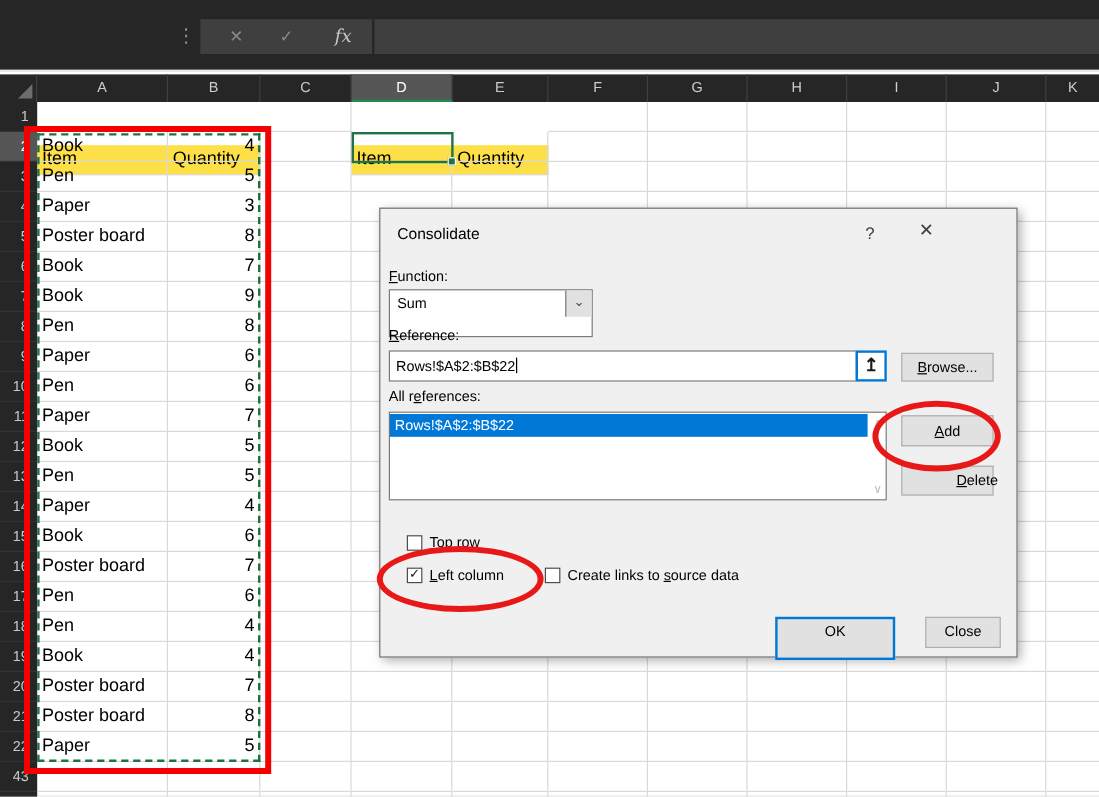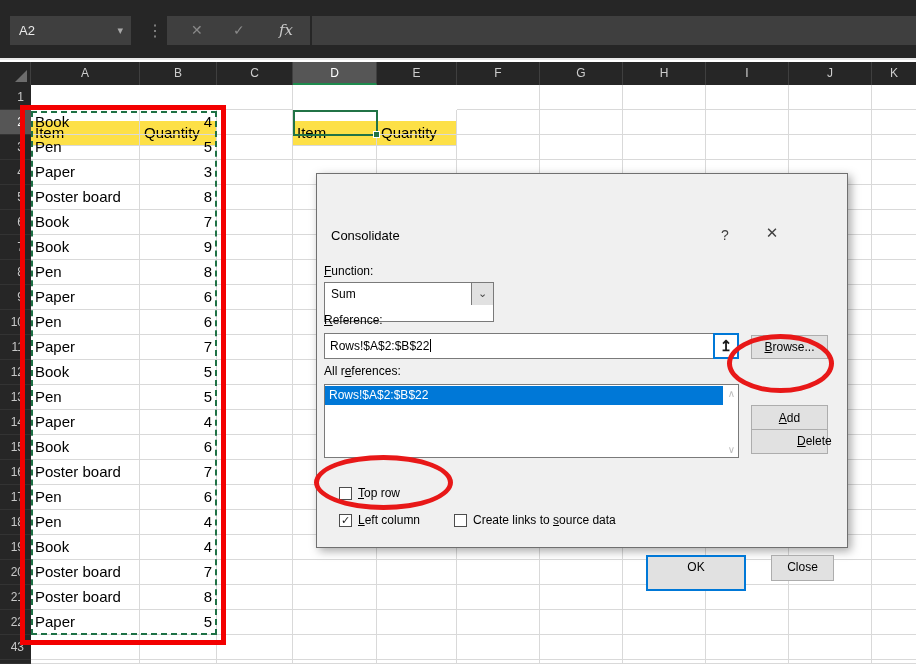--- a/index.html
+++ b/index.html
@@ -46,64 +46,60 @@
   .yellow.mid { border-right-color:#ececec00; border-right-color:#eded00; }
 
   
   .active-cell { position:absolute; left:293px; top:110px; width:85px; height:26px; border:2px solid #217346; z-index:5; }
   .active-cell .handle { position:absolute; right:-4px; bottom:-4px; width:7px; height:7px; background:#217346; border:1px solid #fff; }
   .ants { position:absolute; left:31px; top:111px; width:186px; height:524px; border:2px dashed #1e7145; z-index:6; }
   .red-rect { position:absolute; left:20px; top:105px; width:206px; height:540px; border:5px solid #f30000; z-index:7; }
 
   
   .dialog { position:absolute; left:316px; top:173px; width:532px; height:375px; background:#f0f0f0; border:1px solid #707070; box-shadow:3px 3px 9px rgba(0,0,0,0.35); z-index:10; font-size:12px; color:#000; }
-  .dialog .abs { position:absolute;margin-top:41px; }
+  .dialog .abs { position:absolute; }
   .dlg-title { left:14px; top:13px; font-size:13px; }
   .dlg-help { left:398px; top:12px; width:20px; text-align:center; font-size:14px; color:#404040; }
   .dlg-x { left:443px; top:9px; width:24px; text-align:center; font-size:15px; color:#404040; }
   .u { text-decoration:underline; }
   .lbl-function { left:7px; top:49px; }
   .combo { left:7px; top:67px; width:170px; height:40px; background:#fff; border:1px solid #7a7a7a; line-height:22px; padding-left:6px; }
   .combo .chev { position:absolute; right:0; top:0; width:22px; height:22px; background:#e1e1e1; border-left:1px solid #7a7a7a; text-align:center; line-height:20px; color:#444; font-size:11px; }
   .lbl-reference { left:7px; top:98px; }
   .ref-input { left:7px; top:118px; width:390px; height:26px; background:#fff; border:1px solid #7a7a7a; line-height:24px; padding-left:5px; }
   .caret { display:inline-block; width:1px; height:13px; background:#000; vertical-align:-2px; margin-left:1px; }
   .collapse-btn { left:396px; top:118px; width:26px; height:26px; background:#fff; border:2px solid #0078d7; text-align:center; line-height:21px; font-size:15px; font-weight:bold; color:#1a1a1a; }
   .btn { background:#e1e1e1; border:1px solid #adadad; text-align:center; }
   .btn-browse { left:434px; top:120px; width:77px; height:24px; line-height:22px; }
   .lbl-allref { left:7px; top:149px; }
   .listbox { left:7px; top:169px; width:415px; height:74px; background:#fff; border:1px solid #7a7a7a; }
   .list-item-sel { position:absolute; left:0; top:1px; width:398px; height:19px; background:#0078d7; color:#fff; line-height:19px; padding-left:4px; }
   .sb-up { position:absolute; right:3px; top:3px; color:#bdbdbd; font-size:10px; }
   .sb-down { position:absolute; right:3px; bottom:2px; color:#bdbdbd; font-size:10px; }
-  .btn-add { left:434px; top:190px; width:77px; height:26px; line-height:24px; }
+  .btn-add { left:434px; top:172px; width:77px; height:26px; line-height:24px; }
   .btn-delete { left:434px; top:214px; width:77px; height:25px; line-height:23px;padding-left:45px; }
   .groupbox { left:6px; top:252px; width:120px; height:72px; border:1px solid #b5b5b5; }
   .group-label { position:absolute; left:8px; top:-8px; background:#f0f0f0; padding:0 4px; }
   .chk-row { display:flex; align-items:center; gap:6px; }
   .chk-toprow { left:22px; top:271px; }
   .chk-leftcol { left:22px; top:298px; }
   .chk-create { left:137px; top:298px; }
   .cbox { width:13px; height:13px; background:#fff; border:1px solid #4d4d4d; text-align:center; line-height:11px; font-size:11px; color:#1a1a1a; flex:0 0 13px; }
   .btn-ok { left:329px; top:340px; width:100px; height:36px; line-height:21px; border:2px solid #0078d7; }
   .btn-close { left:454px; top:340px; width:63px; height:26px; line-height:23px; }
   .red-ellipse { position:absolute; border:5px solid #e81818; border-radius:50%; background:transparent; z-index:12; }
   .ellipse-add { left:410px; top:160px; width:107px; height:59px; }
   .ellipse-left { left:-3px; top:281px; width:139px; height:55px; }
 </style>
 </head>
 <body>
 
 <div class="screen">
 
   <div class="topbar">
-    <div class="namebox">
-      <span>A2</span>
-      <span class="nb-arrow">▾</span>
-    </div>
     <div class="dots">⋮</div>
     <div class="fpanel">
       <span class="ic ic-cancel">✕</span>
       <span class="ic ic-enter">✓</span>
       <span class="ic ic-fx">fx</span>
       <div class="divider"></div>
     </div>
   </div>
 
   <div class="col-headers">

